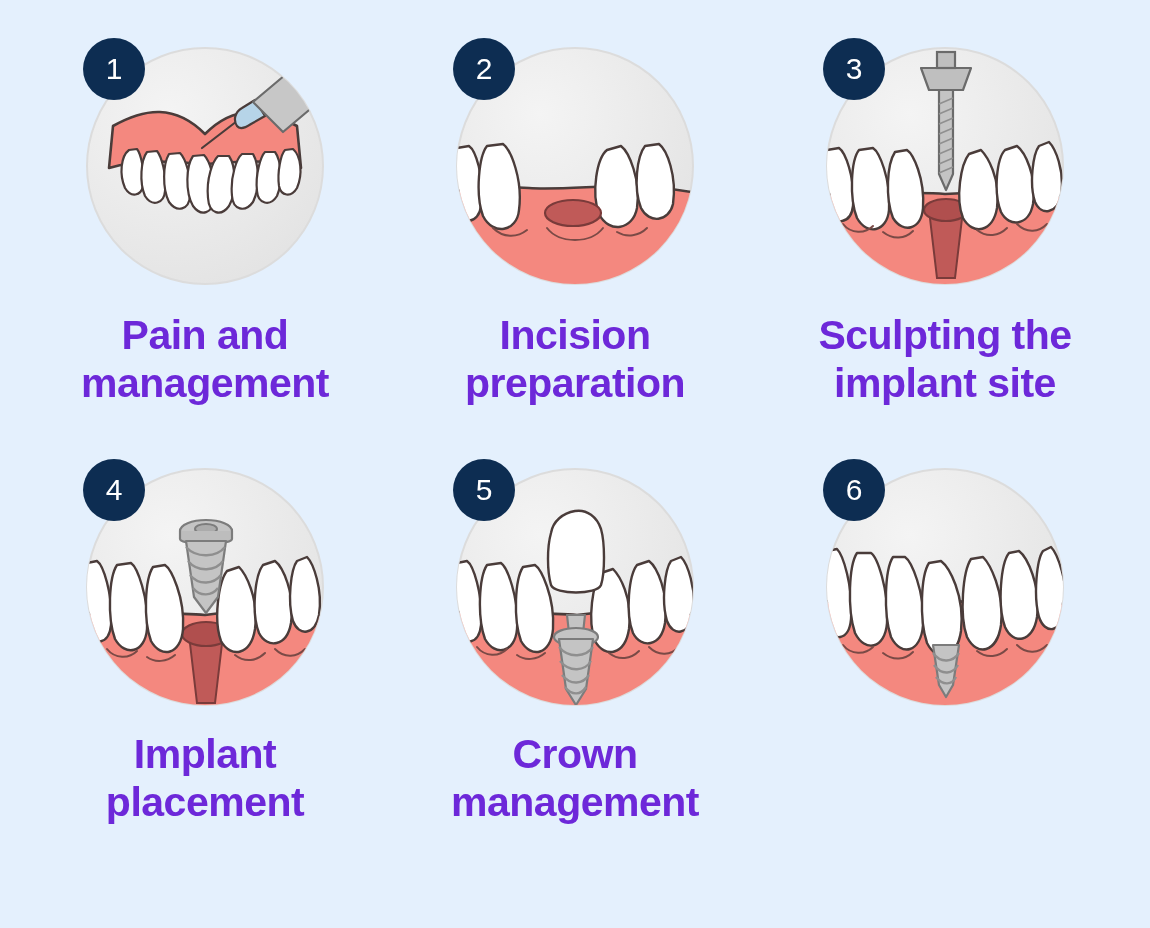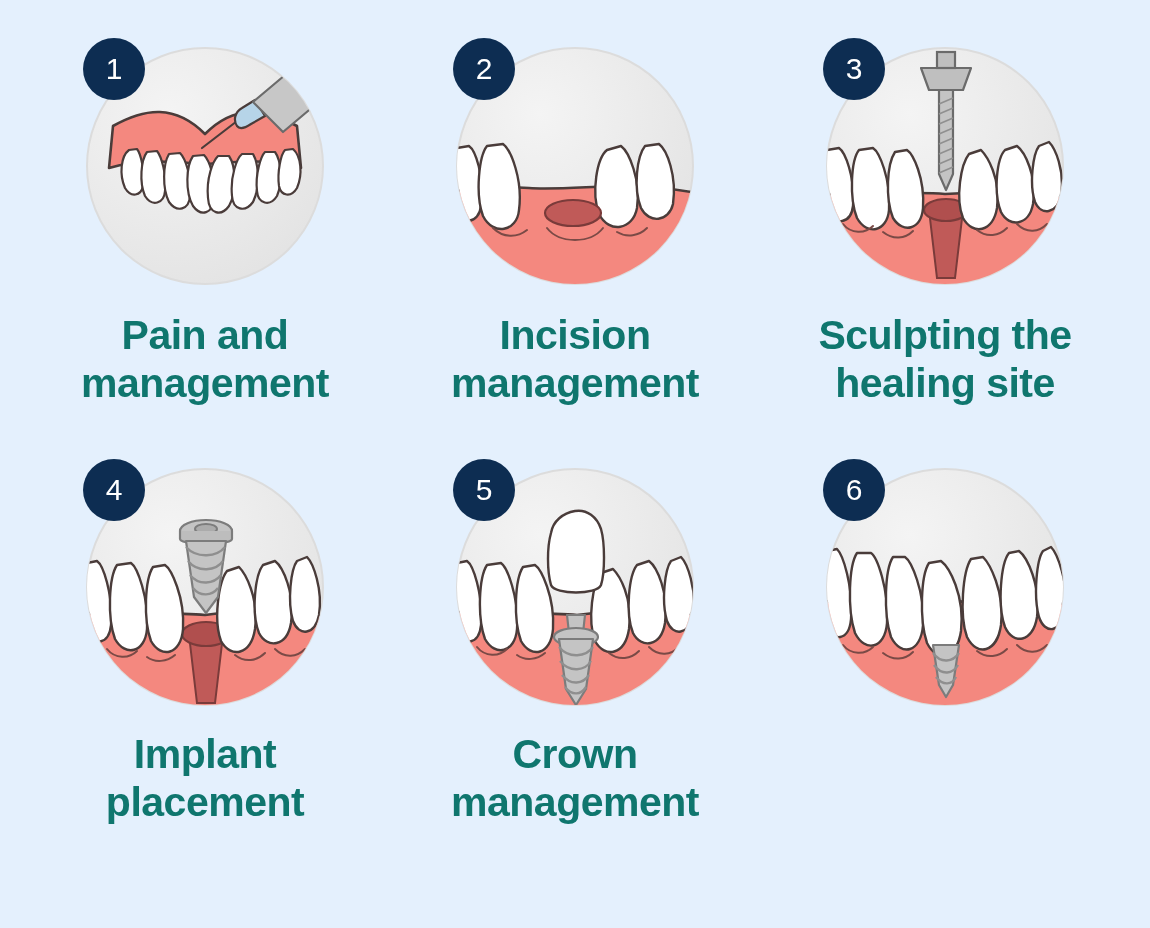--- a/index.html
+++ b/index.html
@@ -50,21 +50,21 @@
     justify-content: center;
     font-size: 30px;
     font-weight: 400;
     line-height: 1;
     z-index: 5;
     font-family: "Liberation Sans", sans-serif;
   }
   .caption {
     margin-top: 26px;
     text-align: center;
-    color: #0f766e;
+    color: #6d28d9;
     font-size: 41px;
     font-weight: bold;
     line-height: 1.16;
     letter-spacing: -0.5px;
     white-space: pre-line;
   }
   .row2 .caption { margin-top: 24px; }
 </style>
 </head>
 <body>
@@ -151,21 +151,21 @@
             <path d="M92 182 C104 198 136 198 148 182"></path>
             <path d="M162 186 C172 192 184 190 192 182"></path>
           </g>
         </g>
       </svg>
       <div class="badge">
         <span>2</span>
       </div>
     </div>
     <div class="caption">Incision
-management</div>
+preparation</div>
   </div>
 
   <div class="step">
     <div class="circle-wrap">
       <svg class="illus" viewBox="0 0 240 240">
         <defs>
           <radialGradient id="cg3" cx="35%" cy="28%" r="80%">
             <stop offset="0%" stop-color="#f4f4f4"></stop>
             <stop offset="100%" stop-color="#e3e3e3"></stop>
           </radialGradient>
@@ -213,21 +213,21 @@
             <path d="M114 118 L128 112"></path>
               <path d="M114 127 L128 121"></path>
           </g>
         </g>
       </svg>
       <div class="badge">
         <span>3</span>
       </div>
     </div>
     <div class="caption">Sculpting the
-healing site</div>
+implant site</div>
   </div>
 
   <div class="step row2">
     <div class="circle-wrap">
       <svg class="illus" viewBox="0 0 240 240">
         <defs>
           <radialGradient id="cg4" cx="35%" cy="28%" r="80%">
             <stop offset="0%" stop-color="#f4f4f4"></stop>
             <stop offset="100%" stop-color="#e3e3e3"></stop>
           </radialGradient>

